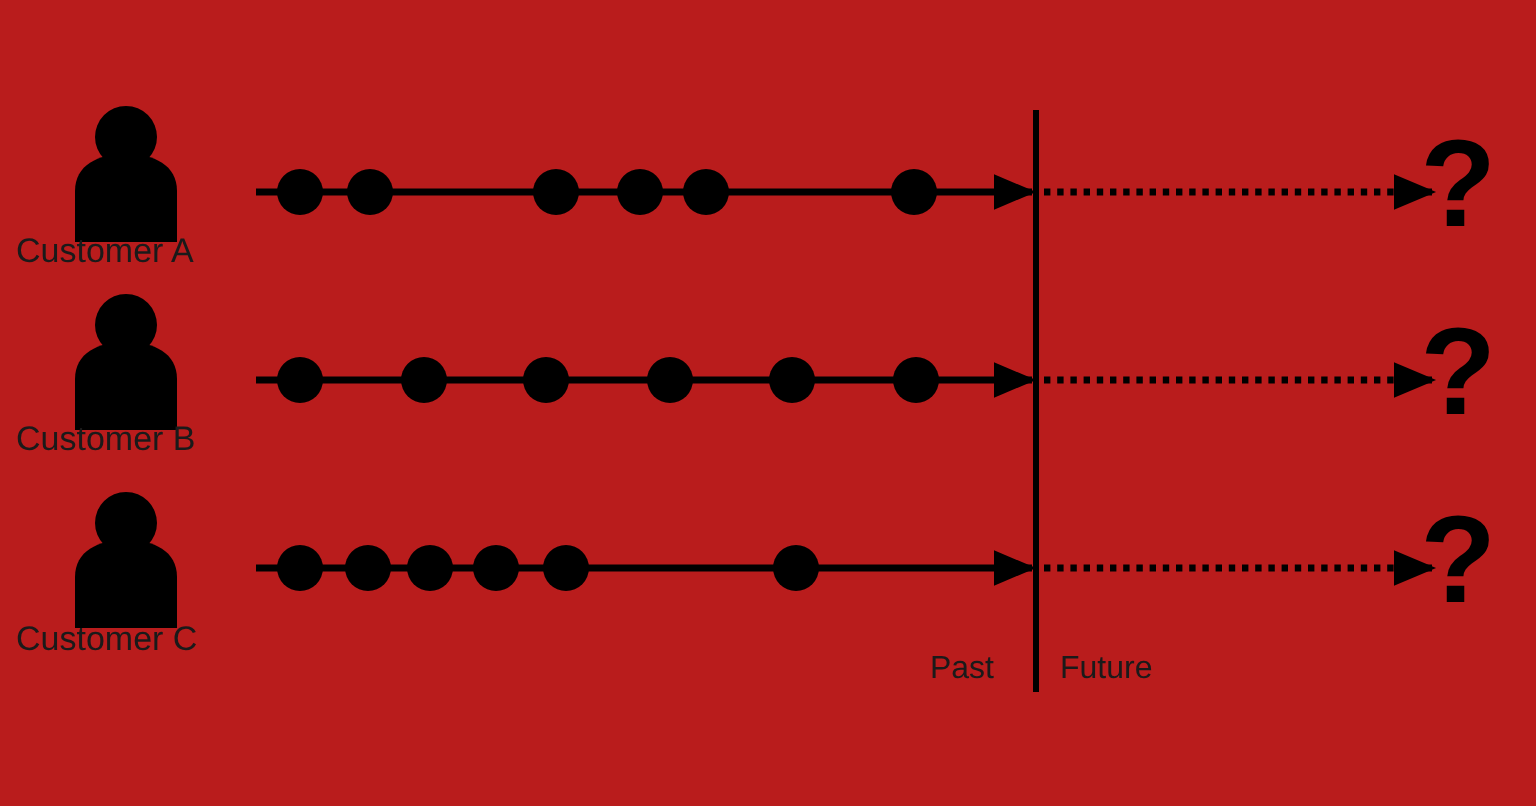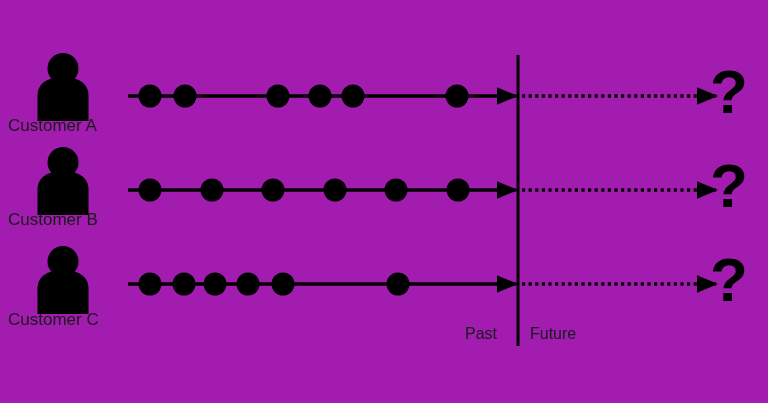--- a/index.html
+++ b/index.html
@@ -7,21 +7,21 @@
     padding: 0;
     background: #ffffff;
   }
   body {
     font-family: "Liberation Sans", sans-serif;
   }
   #canvas {
     position: relative;
     width: 768px;
     height: 403px;
-    background: #a21caf;
+    background: #b91c1c;
     overflow: hidden;
   }
   #diagram-svg {
     position: absolute;
     left: 0;
     top: 0;
     width: 768px;
     height: 403px;
     display: block;
   }

